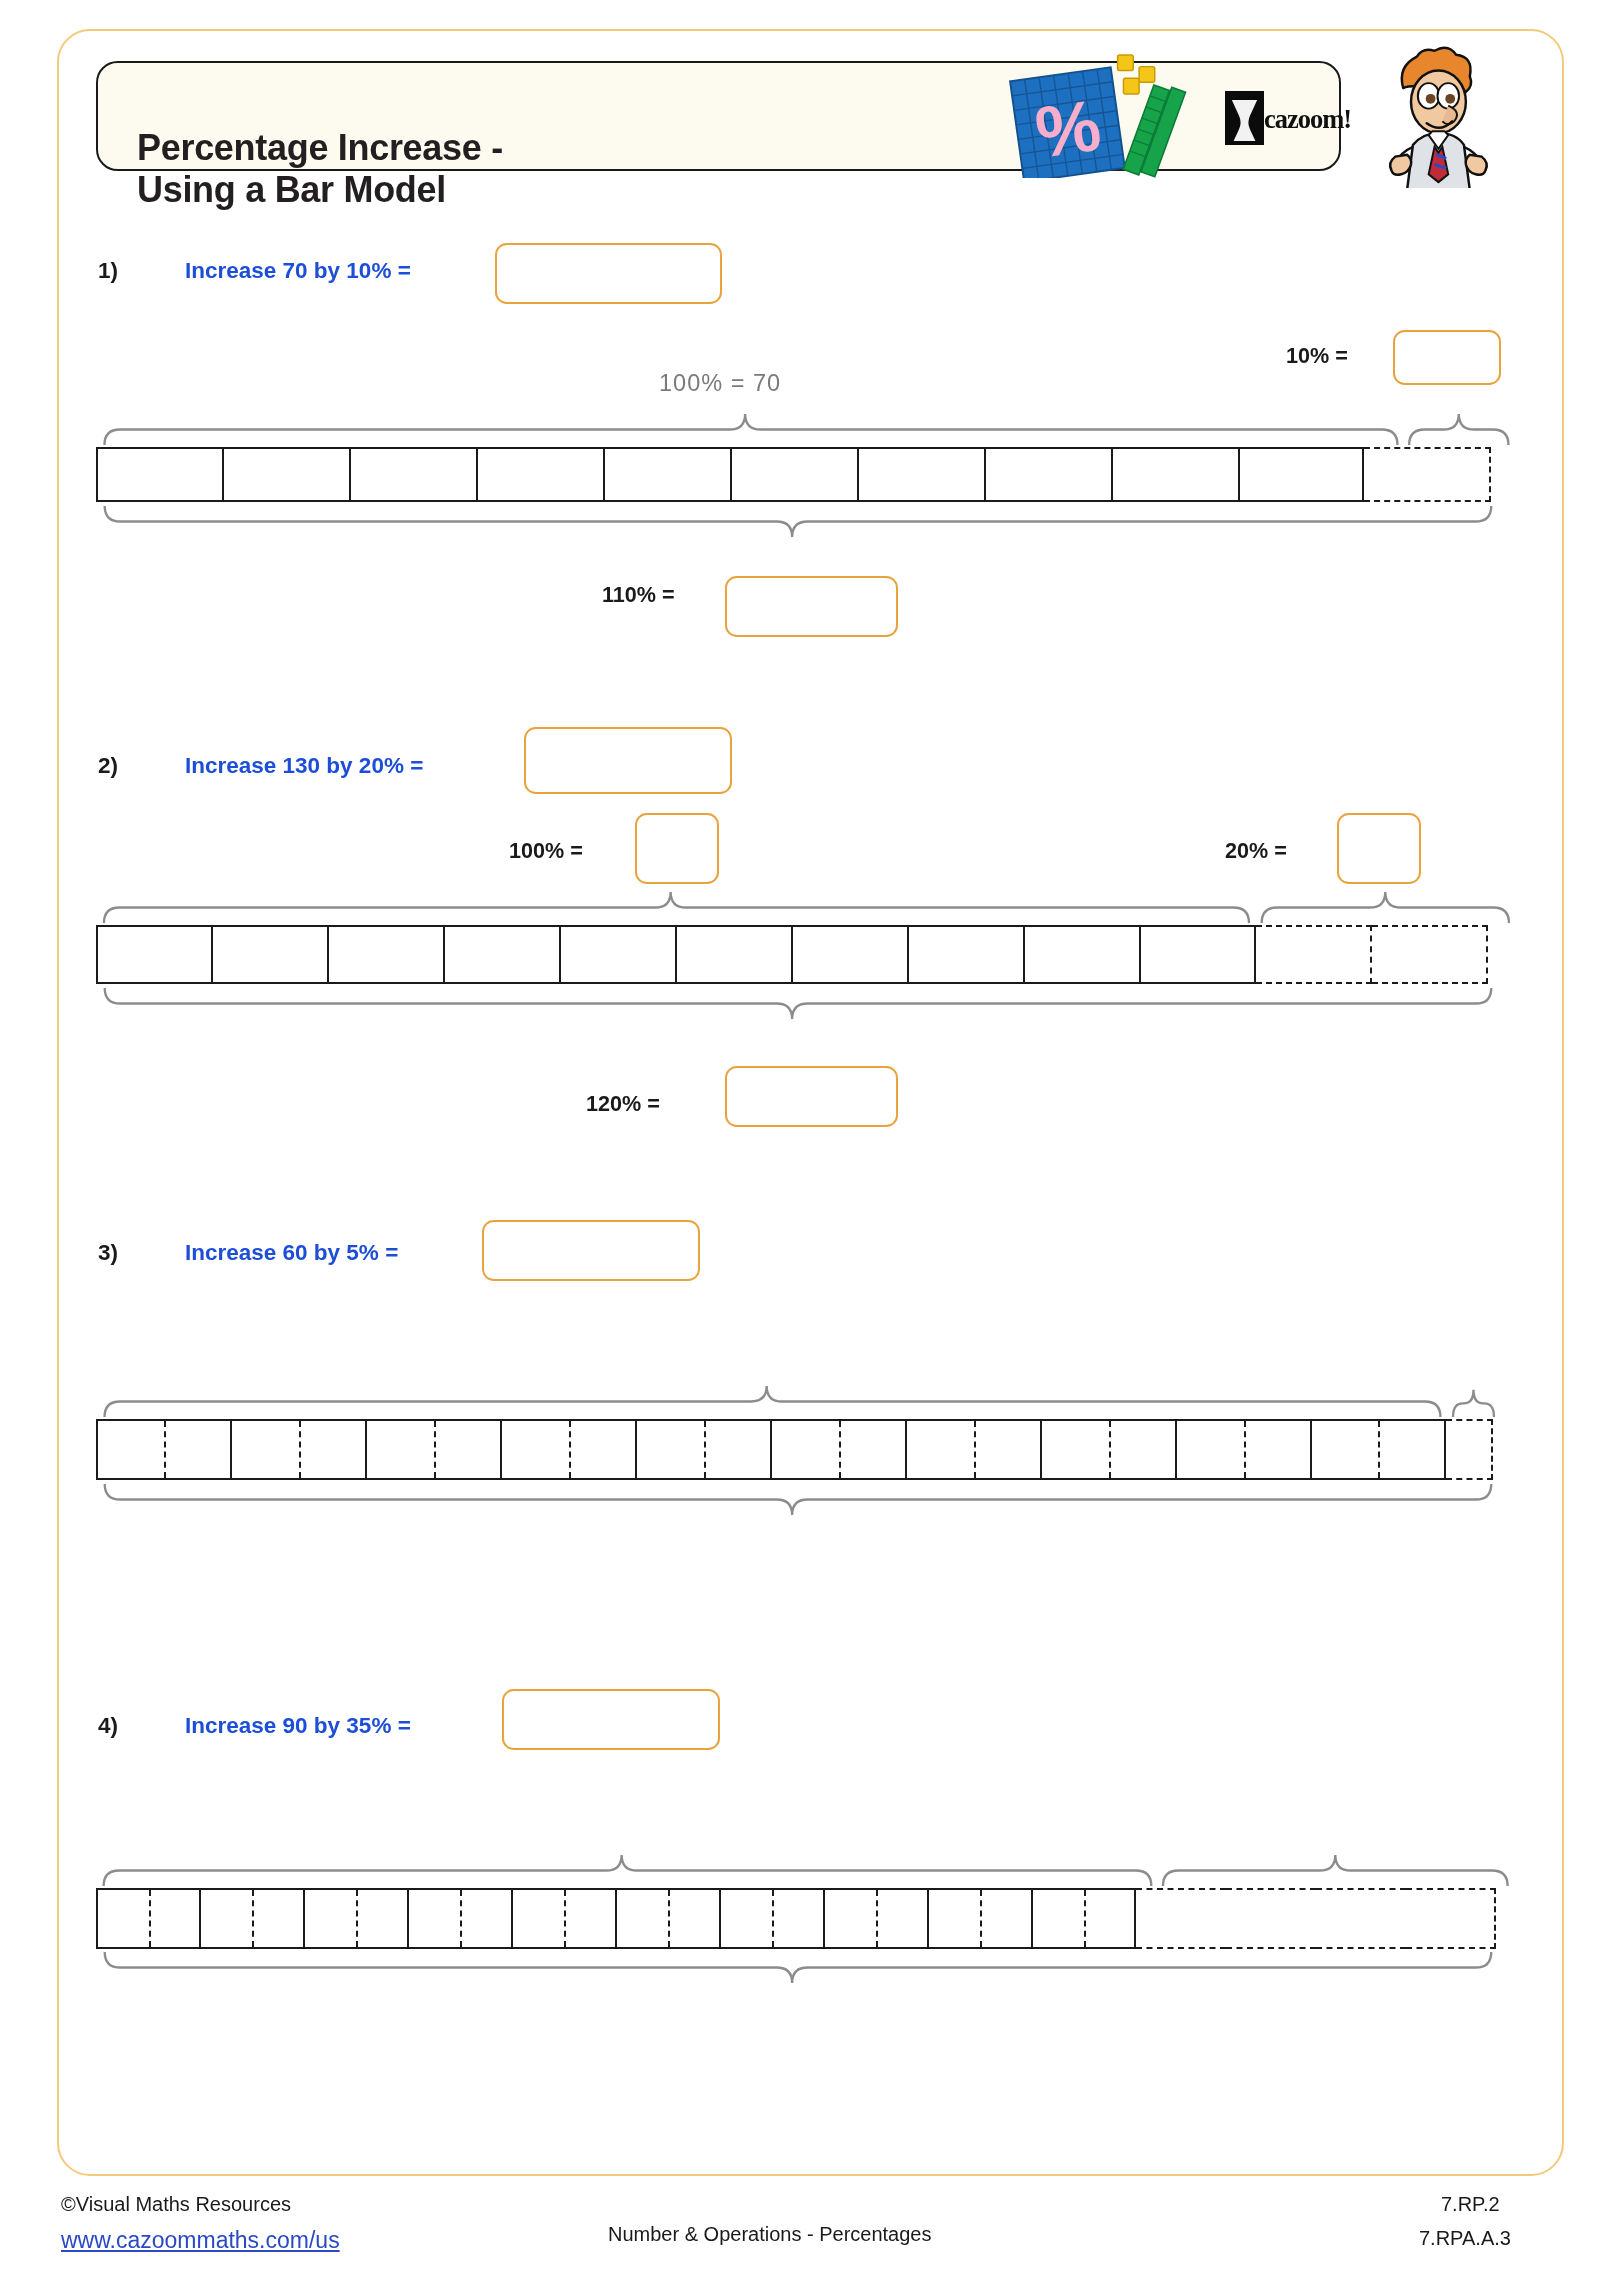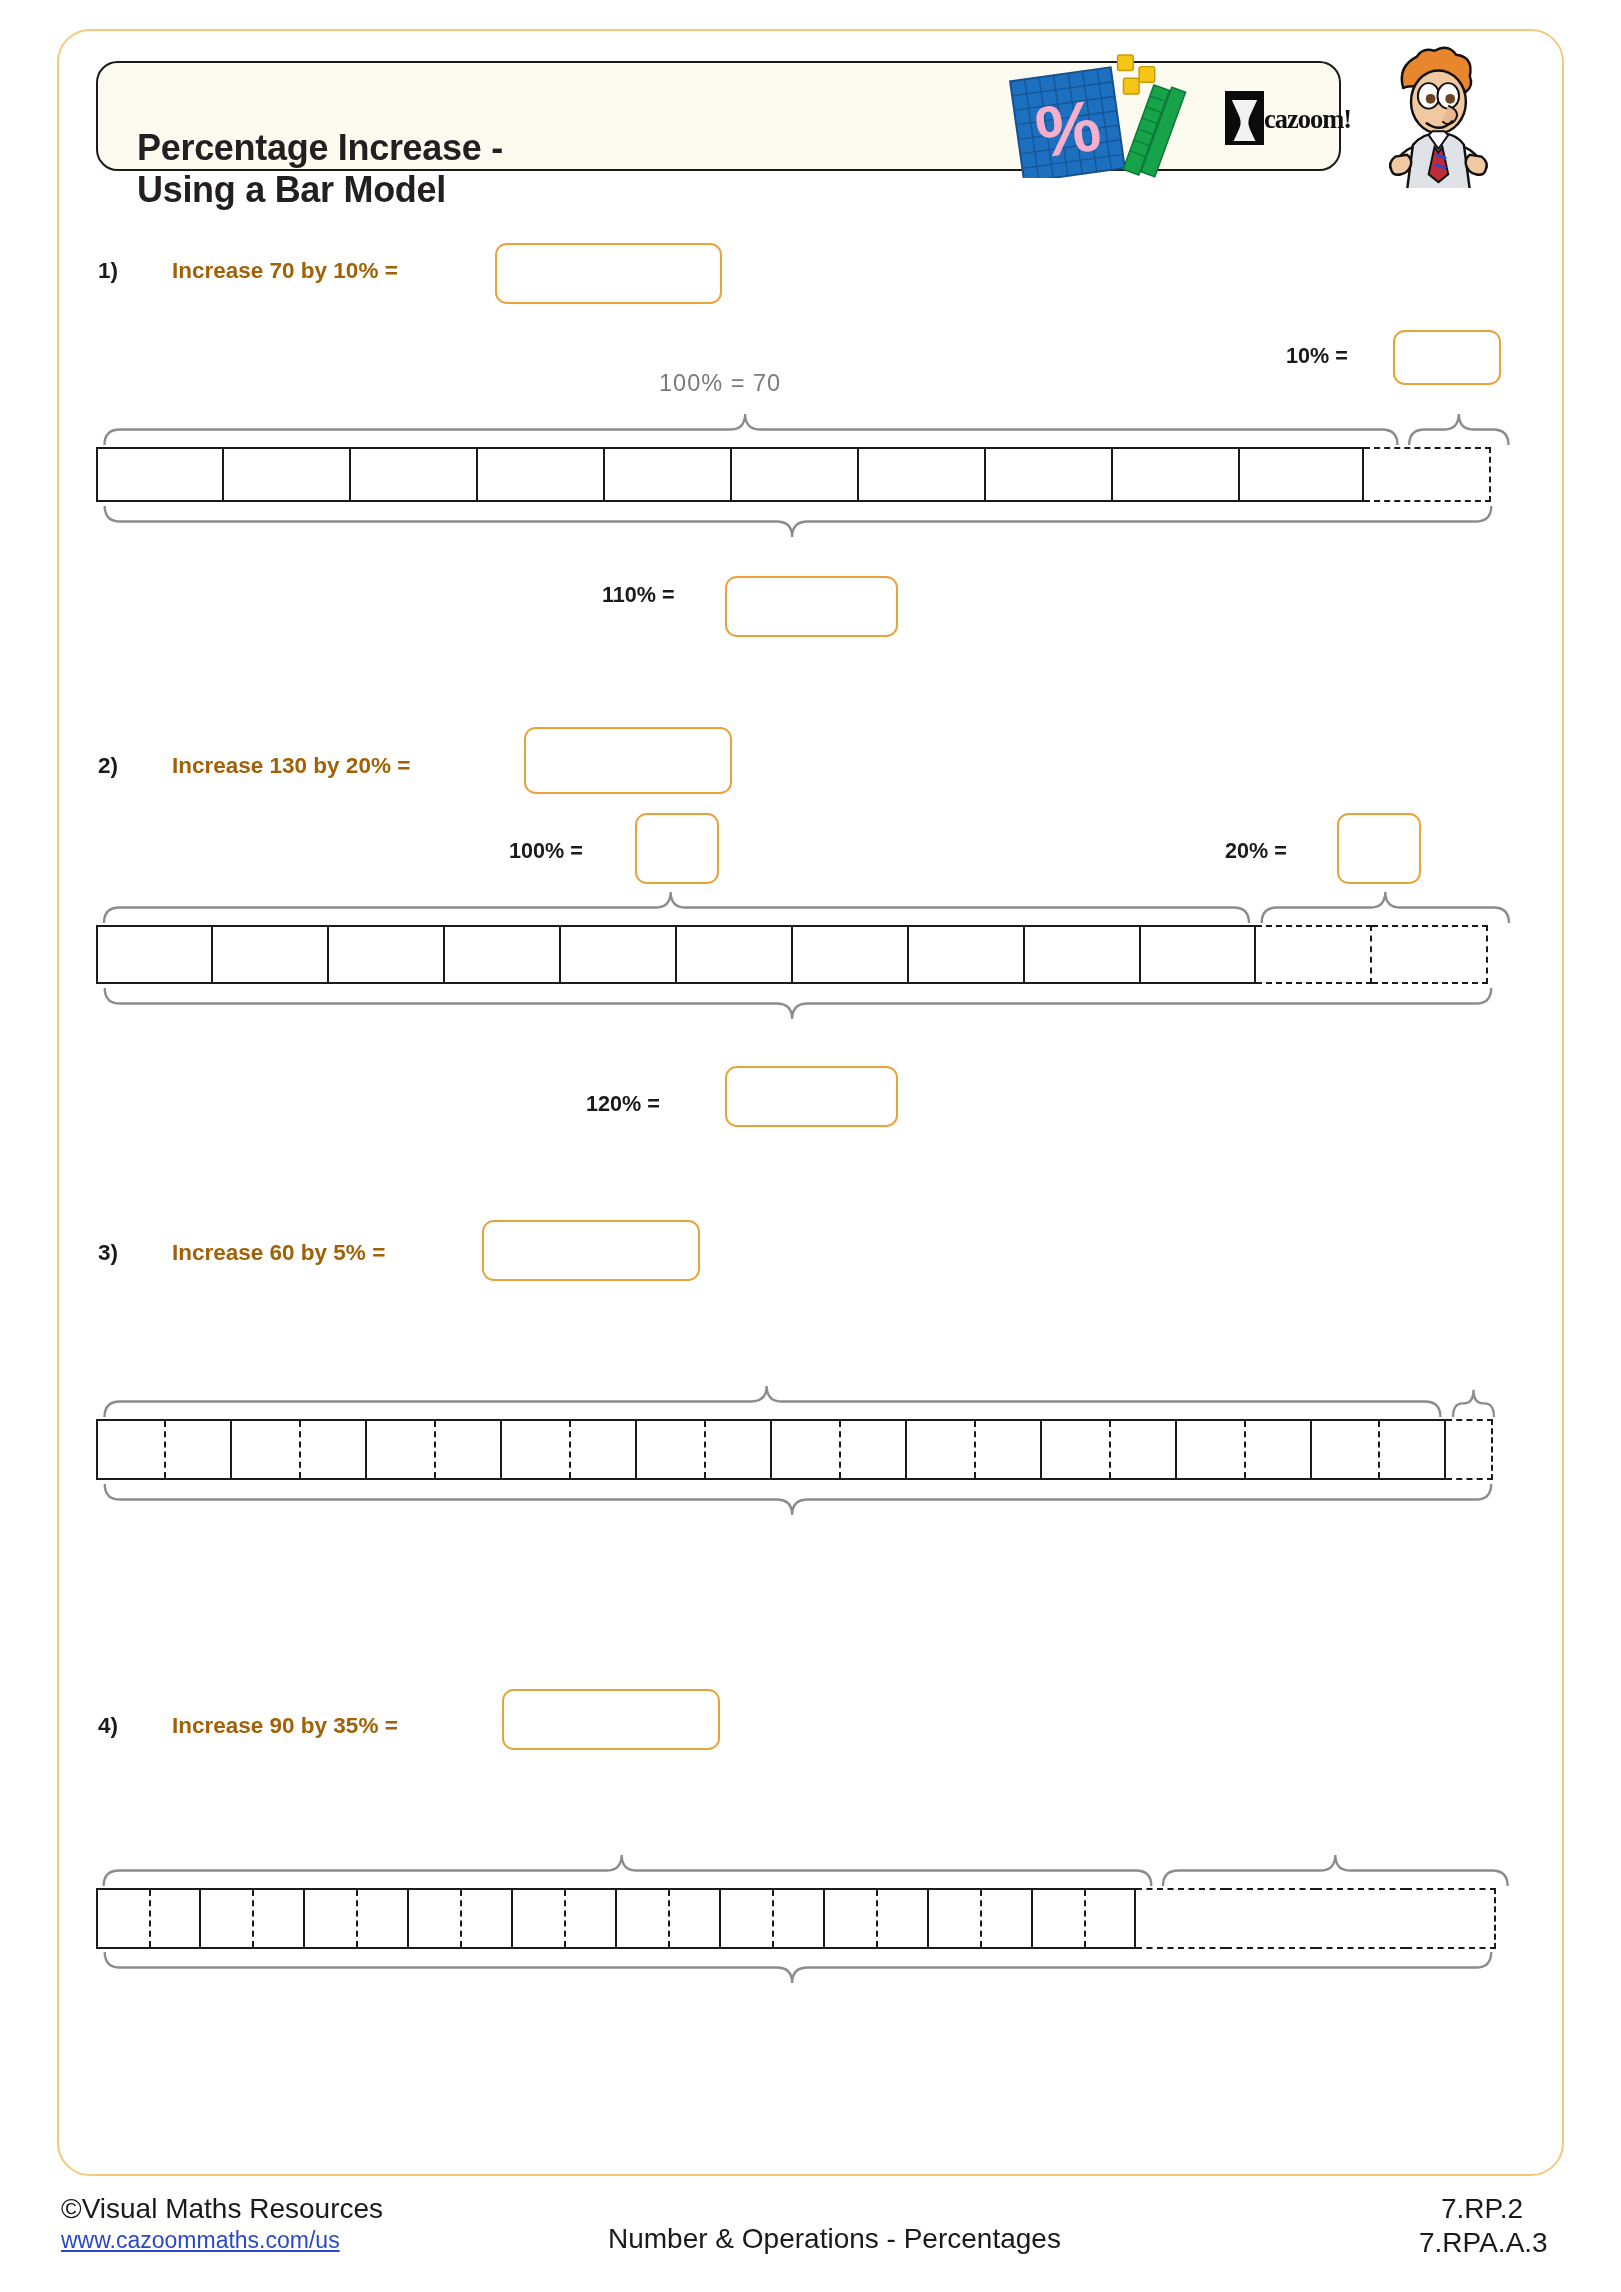--- a/index.html
+++ b/index.html
@@ -50,21 +50,21 @@
   }
   .cazoom-mark{width:61px;height:54px;background:#0b0b0b;display:flex;align-items:center;justify-content:center;}
   .cazoom-word{
     font-family:"Liberation Serif", serif;
     font-weight:bold;font-size:26.5px;color:#111;letter-spacing:-1px;line-height:1;margin-top:2px;
   }
   .q-num{
     position:absolute;font-size:22.5px;font-weight:bold;color:#1a1a1a;
   }
   .q-text{
-    position:absolute;font-size:22.5px;font-weight:bold;color:#a16207;white-space:nowrap;
+    position:absolute;font-size:22.5px;font-weight:bold;color:#1d4ed8;white-space:nowrap;margin-left:13px;
   }
   .ansbox{
     position:absolute;
     border:2px solid #e8a33d;
     border-radius:11.8px;
     background:#ffffff;
     box-sizing:border-box;
   }
   .lbl{
     position:absolute;font-size:21.6px;font-weight:bold;color:#1a1a1a;white-space:nowrap;
@@ -92,21 +92,21 @@
   }
   .cell.dashed.nolast{border-right-width:0;}
   .half{
     position:absolute;top:0;bottom:0;left:50%;
     border-left:2px dashed #1a1a1a;
   }
 
   svg.brace{position:absolute;overflow:visible;}
 
   
-  .foot{position:absolute;font-size:28px;color:#1a1a1a;white-space:nowrap;}
+  .foot{position:absolute;font-size:20px;color:#1a1a1a;white-space:nowrap;}
   .foot-link{
     position:absolute;font-size:23px;color:#2b49c6;text-decoration:underline;white-space:nowrap;
   }
 </style>
 </head>
 <body>
 
 <div class="page-frame"></div>
 
 <div class="title-box">

